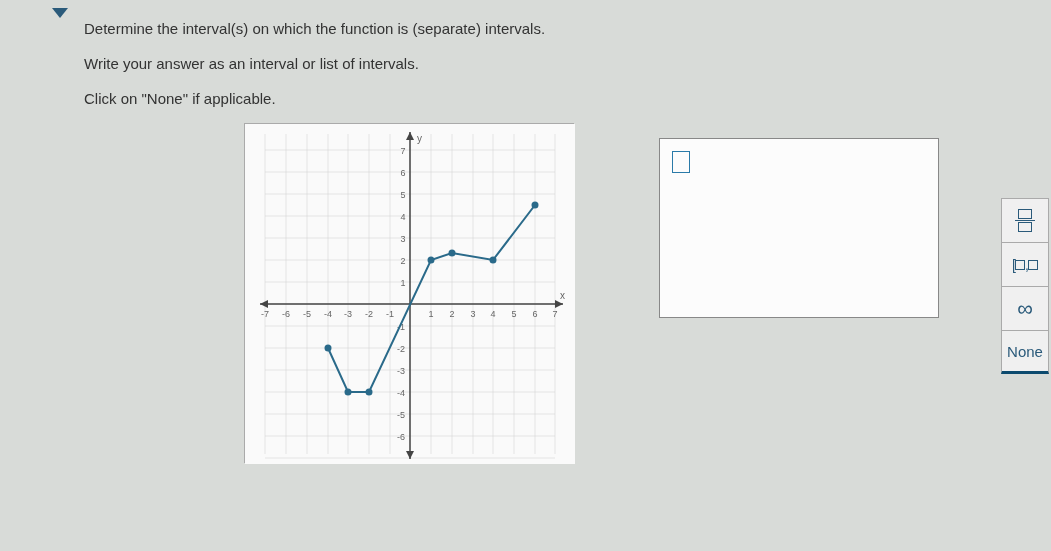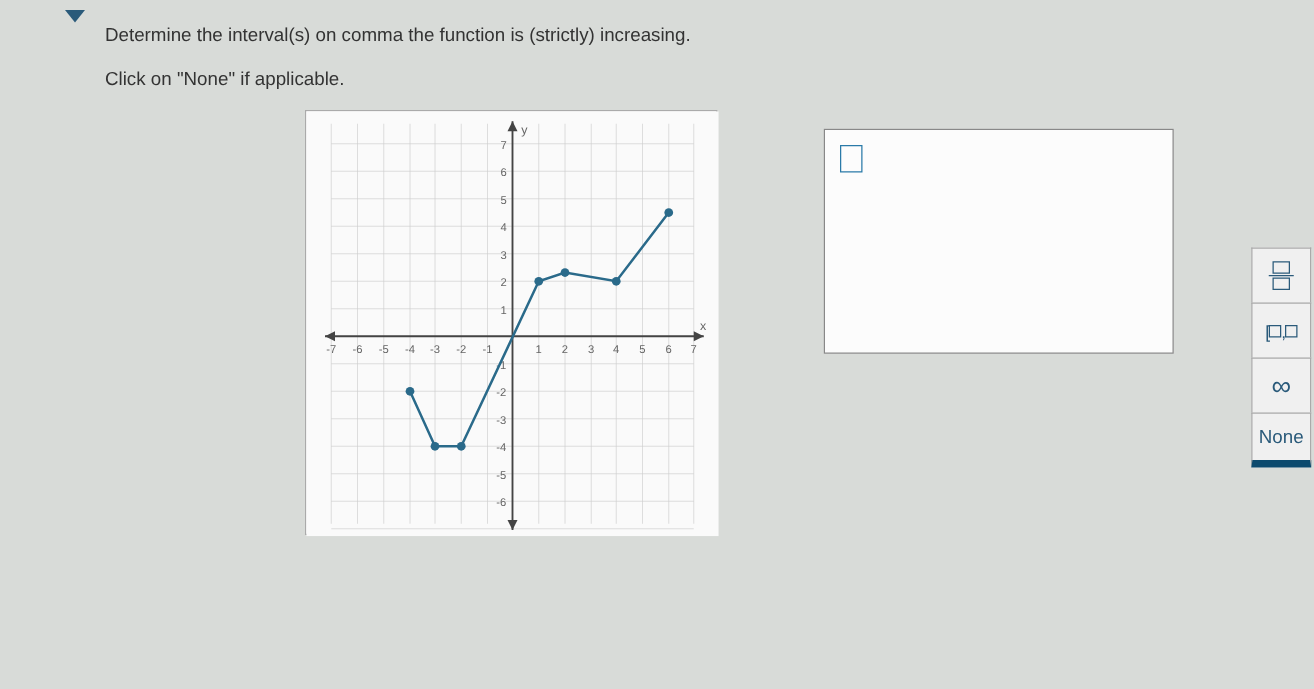--- a/index.html
+++ b/index.html
@@ -83,21 +83,21 @@
       border-bottom: none;
       display: flex;
       align-items: center;
       justify-content: center;
       font-size: 15px;
       color: #2a5a7a;
       cursor: pointer;
       font-family: Arial, sans-serif;
     }
     .tool-btn:last-child {
-      border-bottom: 6px solid #0c4a6e;
+      border-bottom: 3px solid #0c4a6e;
       align-items: center;
     }
     .tool-btn.frac {
       flex-direction: column;
       gap: 1px;
       font-size: 10px;
     }
     .frac-top, .frac-bot {
       width: 14px;
       height: 10px;
@@ -122,22 +122,23 @@
       font-size: 22px;
     }
   </style>
 </head>
 <body>
 
 <div class="dropdown-arrow"></div>
 
 <div class="content">
   <div class="question-text">
-    <span>Determine the </span><span class="underline">interval(s)</span><span> on comma the function is (strictly) </span><span class="underline">increasing</span><span>.</span>
-  </div>
+    <span>Determine the </span><span class="underline">interval(s)</span><span> on which the function is (separate) </span><span class="underline">intervals</span><span>.</span>
+  </div>
+  <div class="question-text">Write your answer as an interval or list of intervals.</div>
   <div class="question-text">Click on "None" if applicable.</div>
 
   <div class="main-area">
     <div class="graph-container">
       <svg width="330" height="340" viewBox="0 0 330 340">
 
         <rect x="0" y="0" width="330" height="340" fill="#fafafa"></rect>
 
         <g stroke="#ccc" stroke-width="0.5">
           <line x1="20" y1="10" x2="20" y2="330"></line>

